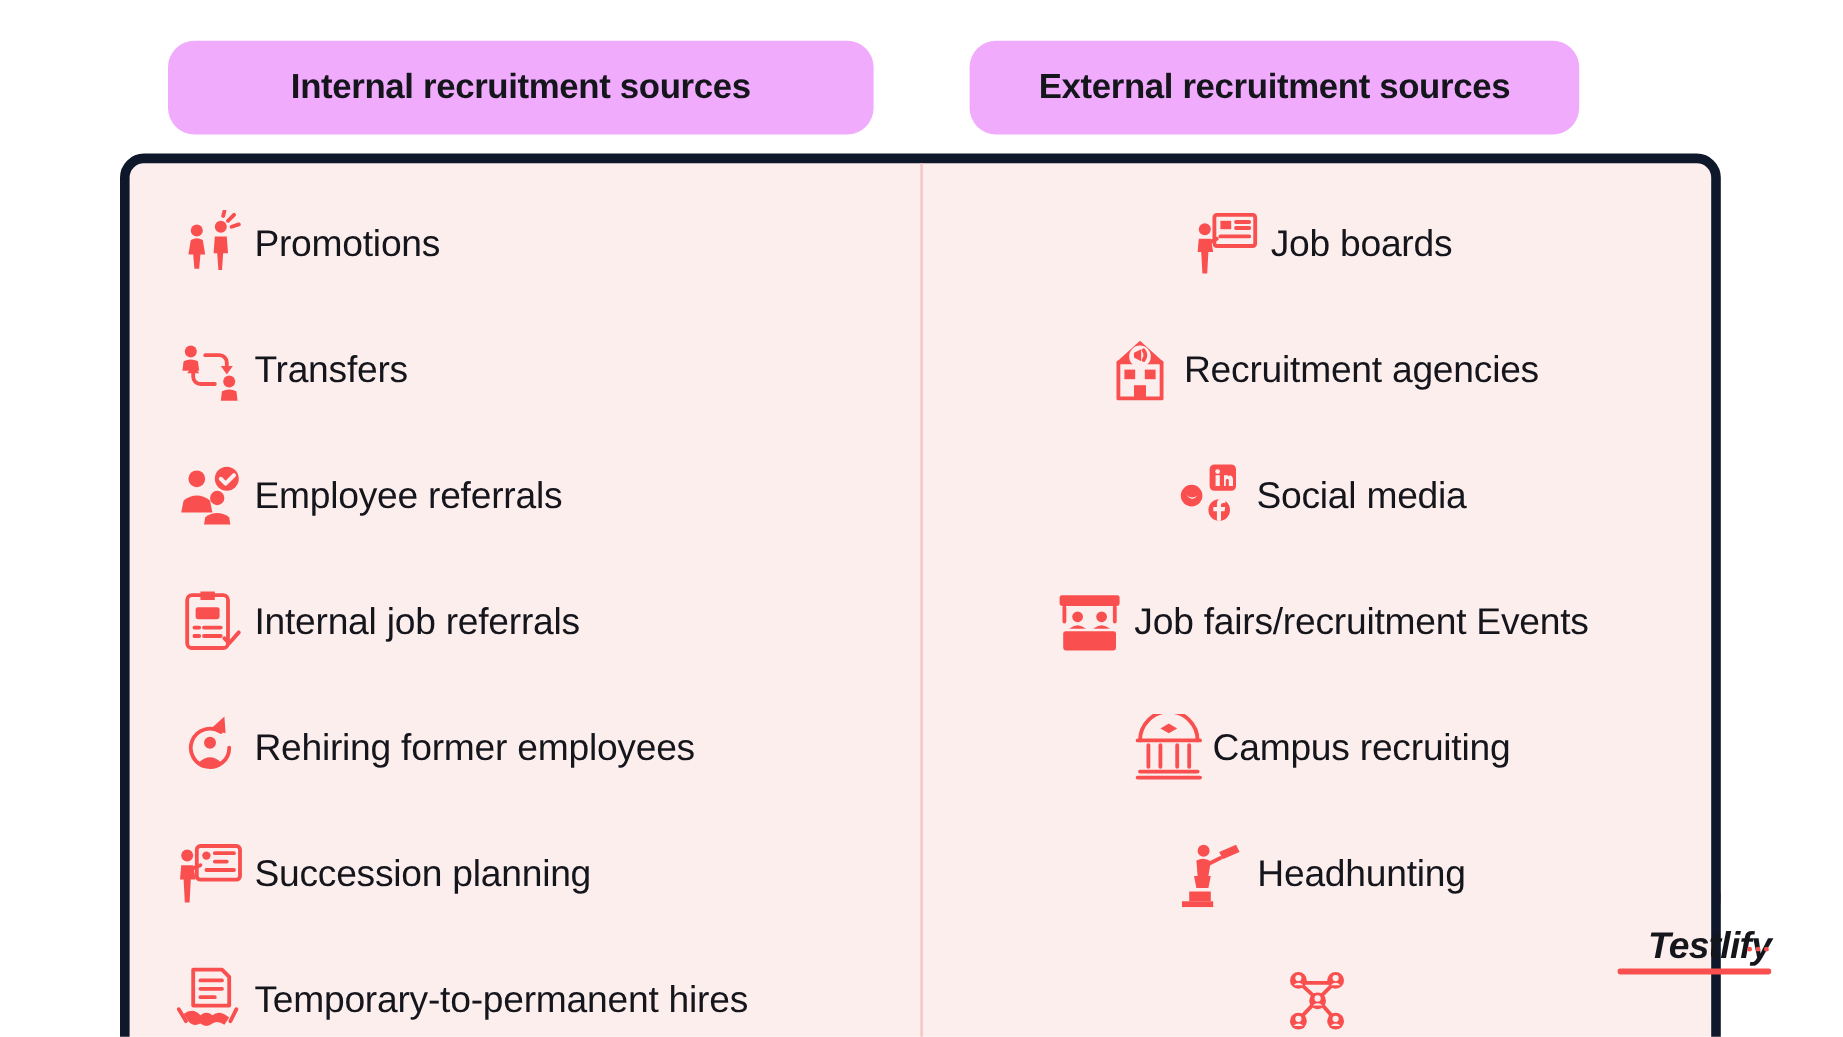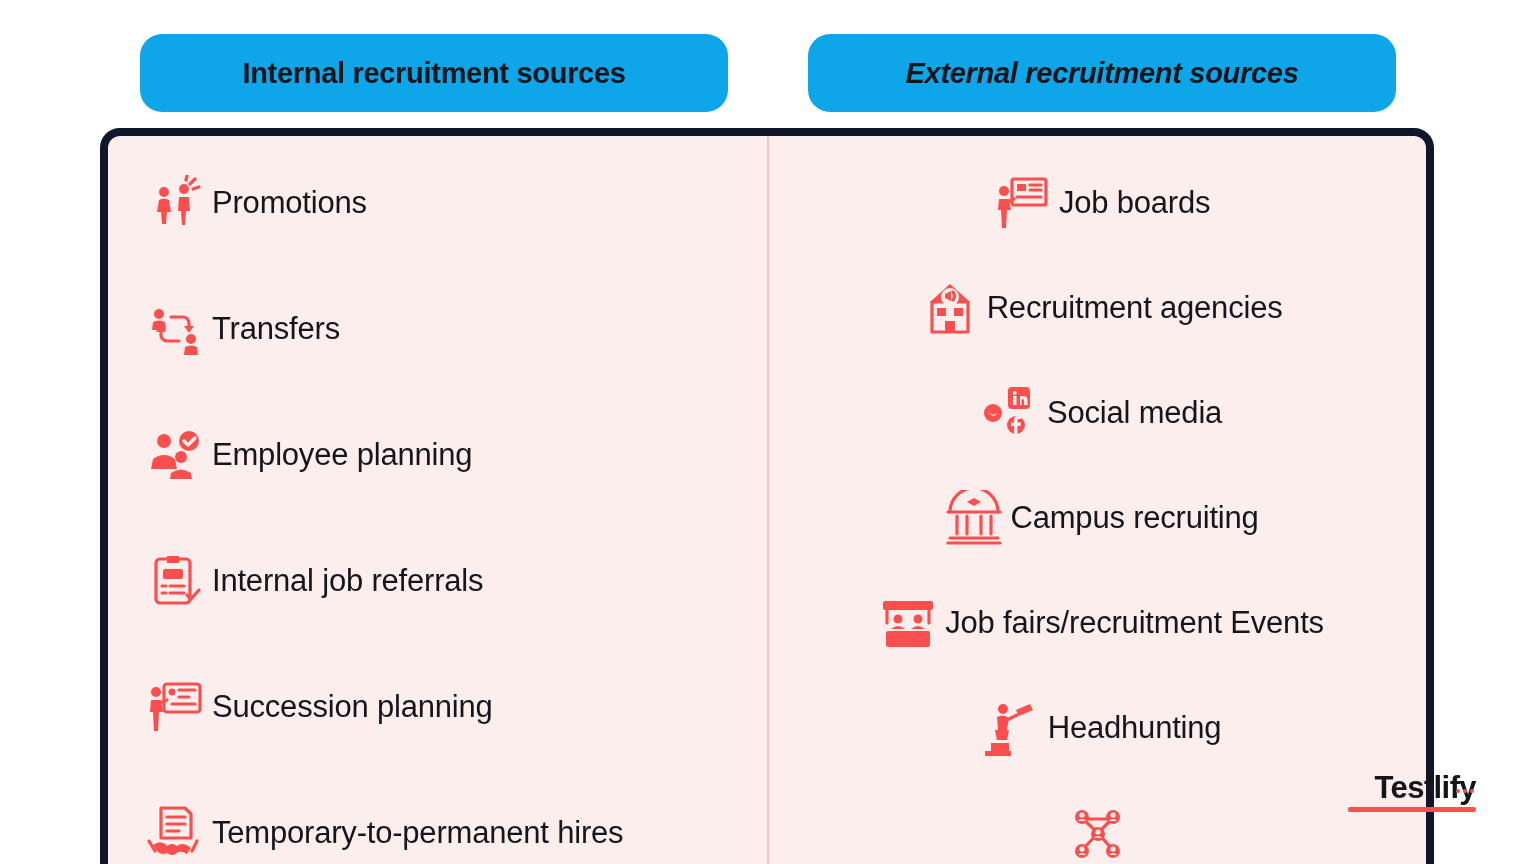--- a/index.html
+++ b/index.html
@@ -21,31 +21,31 @@
     height: 864px;
     background: #ffffff;
   }
 
   
   .pill {
     position: absolute;
     top: 34px;
     height: 78px;
     border-radius: 22px;
-    background: #0ea5e9;
+    background: #f0abfc;
     display: flex;
     align-items: center;
     justify-content: center;
     font-size: 29px;
     font-weight: bold;
     color: #15151c;
     letter-spacing: -0.3px;
   }
   .pill-left  { left: 140px;  width: 588px; }
-  .pill-right { left: 808px;  width: 588px; font-style: italic; }
+  .pill-right { left: 808px;  width: 508px; }
 
   
   .panel {
     position: absolute;
     left: 100px;
     top: 128px;
     width: 1334px;
     height: 780px;
     background: #fdeeee;
     border: 8px solid #0f172a;
@@ -103,20 +103,21 @@
   svg { display: block; }
   .fillred { fill: #f9504f; }
   .strokered { stroke: #f9504f; fill: none; stroke-width: 3.2; stroke-linecap: round; stroke-linejoin: round; }
 
   
   .logo {
     position: absolute;
     right: 60px;
     top: 772px;
     text-align: right;
+    font-style: italic;
   }
   .logo-text {
     font-size: 31px;
     font-weight: bold;
     color: #15151c;
     letter-spacing: -0.6px;
     line-height: 1;
   }
   .logo-underline {
     margin-top: 4px;
@@ -189,36 +190,47 @@
         <span class="row-icon">
           <svg width="56" height="56" viewBox="0 0 56 56">
             <circle class="fillred" cx="17" cy="14" r="7"></circle>
             <path class="fillred" d="M6 32 q11-8 22 0 l2 10 h-26 z"></path>
             <circle class="fillred" cx="34" cy="30" r="6"></circle>
             <path class="fillred" d="M24 46 q10-7 20 0 l1 6 h-22 z"></path>
             <circle class="fillred" cx="42" cy="14" r="10"></circle>
             <path d="M37 14 l4 4 l7-7" stroke="#fdeeee" stroke-width="3.4" fill="none" stroke-linecap="round" stroke-linejoin="round"></path>
           </svg>
         </span>
-        <span class="row-label">Employee planning</span>
+        <span class="row-label">Employee referrals</span>
       </div>
 
       <div class="row">
         <span class="row-icon">
           <svg width="56" height="56" viewBox="0 0 56 56">
             <rect class="strokered" x="9" y="6" width="34" height="44" rx="4" stroke-width="3.4"></rect>
             <path class="fillred" d="M20 3 h12 v7 h-12 z"></path>
             <rect class="fillred" x="16" y="16" width="20" height="10" rx="2"></rect>
             <path class="strokered" d="M15 33 h4 M23 33 h14 M15 40 h4 M23 40 h14"></path>
             <path class="strokered" d="M40 42 l4 4 l8-9"></path>
           </svg>
         </span>
         <span class="row-label">Internal job referrals</span>
       </div>
 
+      <div class="row">
+        <span class="row-icon">
+          <svg width="56" height="56" viewBox="0 0 56 56">
+            <path class="strokered" d="M44 28 a16 16 0 1 1 -7-13" stroke-width="6"></path>
+            <path class="fillred" d="M40 2 l1 14 l-13-3 z"></path>
+            <circle class="fillred" cx="28" cy="24" r="5"></circle>
+            <path class="fillred" d="M19 40 q9-8 18 0 l-1 4 h-16 z"></path>
+          </svg>
+        </span>
+        <span class="row-label">Rehiring former employees</span>
+      </div>
 
       <div class="row">
         <span class="row-icon">
           <svg width="56" height="56" viewBox="0 0 56 56">
             <rect class="strokered" x="17" y="5" width="36" height="28" rx="3" stroke-width="3"></rect>
             <circle class="fillred" cx="25" cy="13" r="3.5"></circle>
             <path class="strokered" d="M32 11 h16 M32 18 h10 M25 25 h23"></path>
             <circle class="fillred" cx="9" cy="13" r="5"></circle>
             <path class="fillred" d="M4 21 h10 l2 12 h-4 l-1 19 h-4 l-1-19 h-3 z"></path>
             <path class="strokered" d="M13 24 l7 -3"></path>
@@ -285,44 +297,44 @@
             <circle class="fillred" cx="34" cy="40" r="9"></circle>
             <path d="M35.5 49 v-8 h3 l.5-3.5 h-3.5 v-2 q0-1.5 2-1.4 h1.6 v-3.2 q-1-.2-3-.2 q-4 0-4 4.3 v2.5 h-3 v3.5 h3 v8 z" fill="#fdeeee"></path>
           </svg>
         </span>
         <span class="row-label">Social media</span>
       </div>
 
       <div class="row">
         <span class="row-icon">
           <svg width="56" height="56" viewBox="0 0 56 56">
-            <path class="strokered" d="M4 22 a24 24 0 0 1 48 0" stroke-width="3"></path>
-            <path class="strokered" d="M2 22 h52" stroke-width="3"></path>
-            <path class="strokered" d="M11 26 v18 M21 26 v18 M35 26 v18 M45 26 v18" stroke-width="3.4"></path>
-            <path class="strokered" d="M4 48 h48" stroke-width="3.4"></path>
-            <path class="strokered" d="M2 53 h52" stroke-width="3"></path>
-            <path class="fillred" d="M28 8 l7 4 l-7 4 l-7-4 z"></path>
-          </svg>
-        </span>
-        <span class="row-label">Campus recruiting</span>
-      </div>
-
-      <div class="row">
-        <span class="row-icon">
-          <svg width="56" height="56" viewBox="0 0 56 56">
             <rect class="fillred" x="3" y="6" width="50" height="9" rx="2"></rect>
             <path class="strokered" d="M7 16 v12 M49 16 v12" stroke-width="3"></path>
             <circle class="fillred" cx="18" cy="24" r="4.5"></circle>
             <path class="fillred" d="M11 34 q7-6 14 0 z"></path>
             <circle class="fillred" cx="38" cy="24" r="4.5"></circle>
             <path class="fillred" d="M31 34 q7-6 14 0 z"></path>
             <rect class="fillred" x="6" y="36" width="44" height="16" rx="2"></rect>
           </svg>
         </span>
         <span class="row-label">Job fairs/recruitment Events</span>
+      </div>
+
+      <div class="row">
+        <span class="row-icon">
+          <svg width="56" height="56" viewBox="0 0 56 56">
+            <path class="strokered" d="M4 22 a24 24 0 0 1 48 0" stroke-width="3"></path>
+            <path class="strokered" d="M2 22 h52" stroke-width="3"></path>
+            <path class="strokered" d="M11 26 v18 M21 26 v18 M35 26 v18 M45 26 v18" stroke-width="3.4"></path>
+            <path class="strokered" d="M4 48 h48" stroke-width="3.4"></path>
+            <path class="strokered" d="M2 53 h52" stroke-width="3"></path>
+            <path class="fillred" d="M28 8 l7 4 l-7 4 l-7-4 z"></path>
+          </svg>
+        </span>
+        <span class="row-label">Campus recruiting</span>
       </div>
 
       <div class="row">
         <span class="row-icon">
           <svg width="56" height="56" viewBox="0 0 56 56">
             <circle class="fillred" cx="20" cy="9" r="5"></circle>
             <path class="fillred" d="M14 17 q7-3 12 1 l-2 12 h-9 z"></path>
             <path class="fillred" d="M12 30 h14 l-2 10 h-10 z"></path>
             <path class="strokered" d="M24 20 l10 -5" stroke-width="4"></path>
             <path class="fillred" d="M33 10 l14 -6 l3 6 l-14 6 z"></path>

